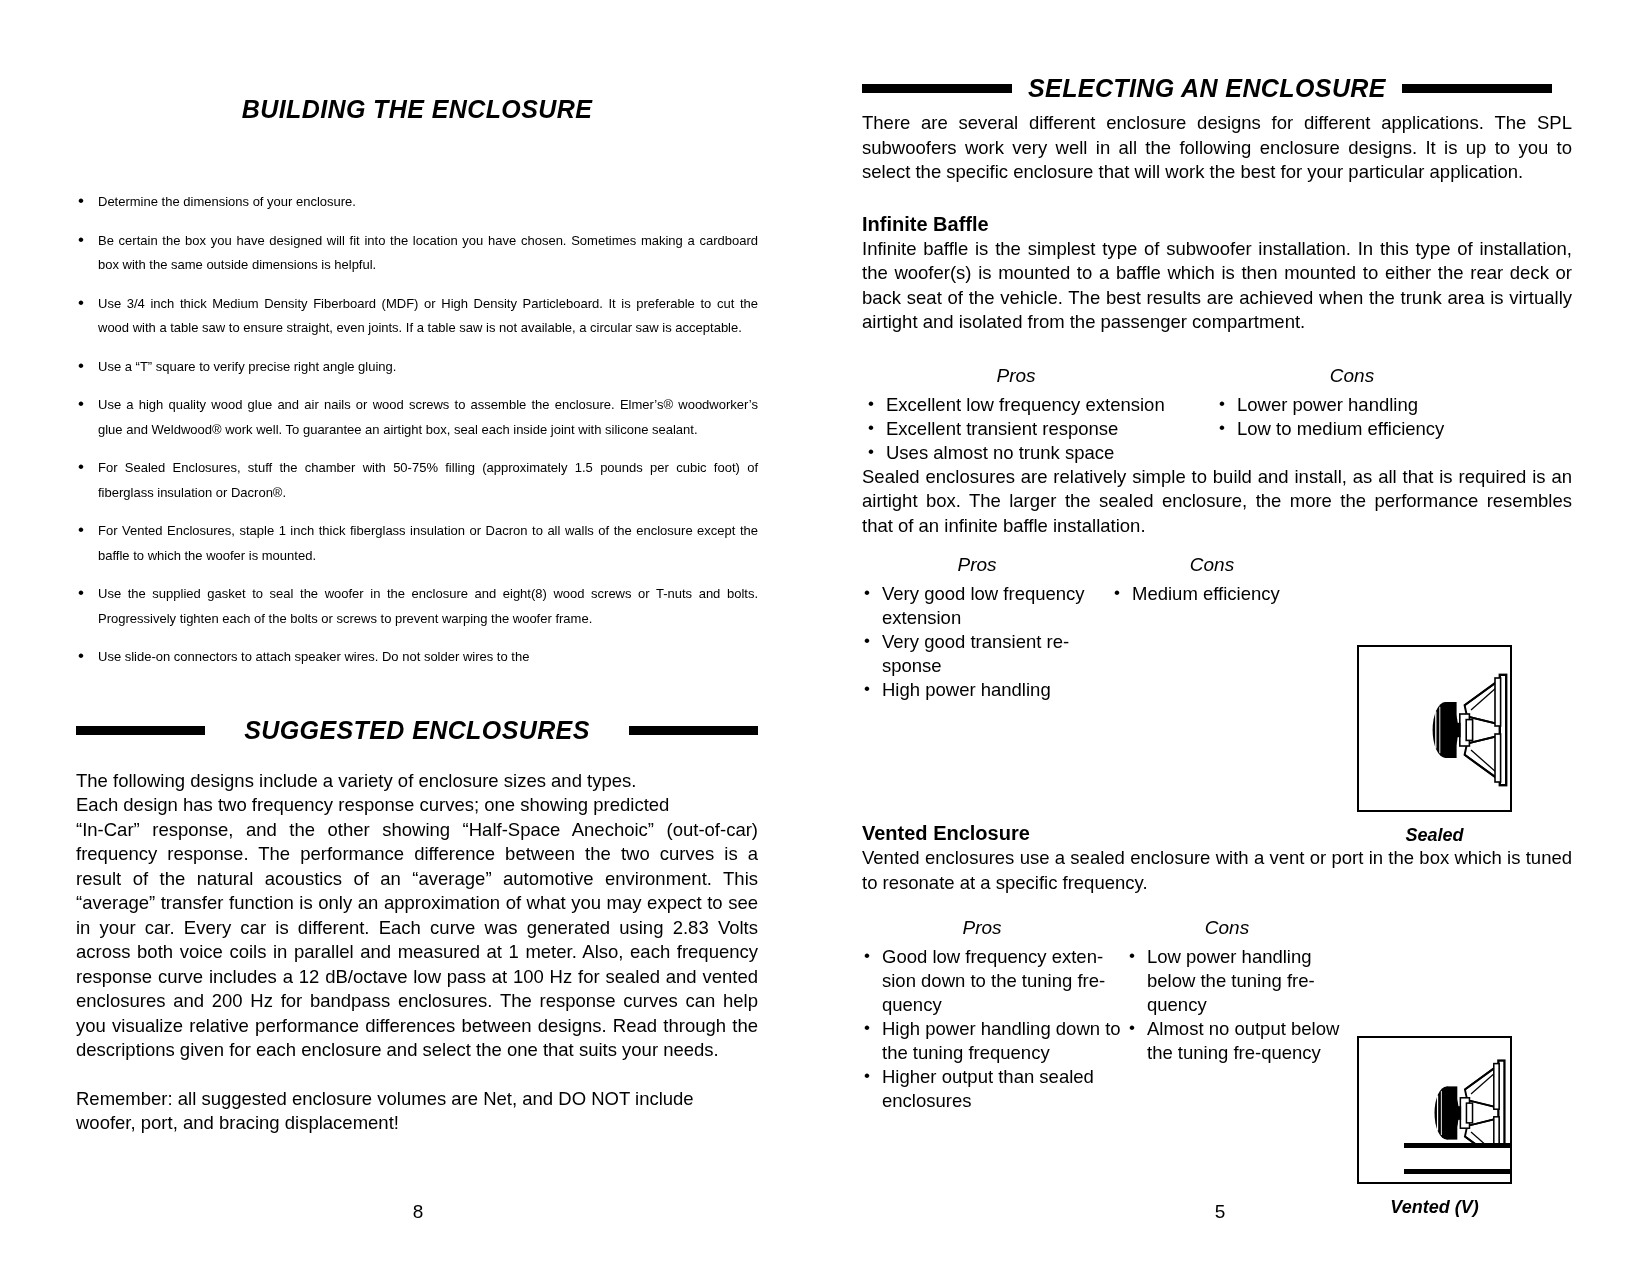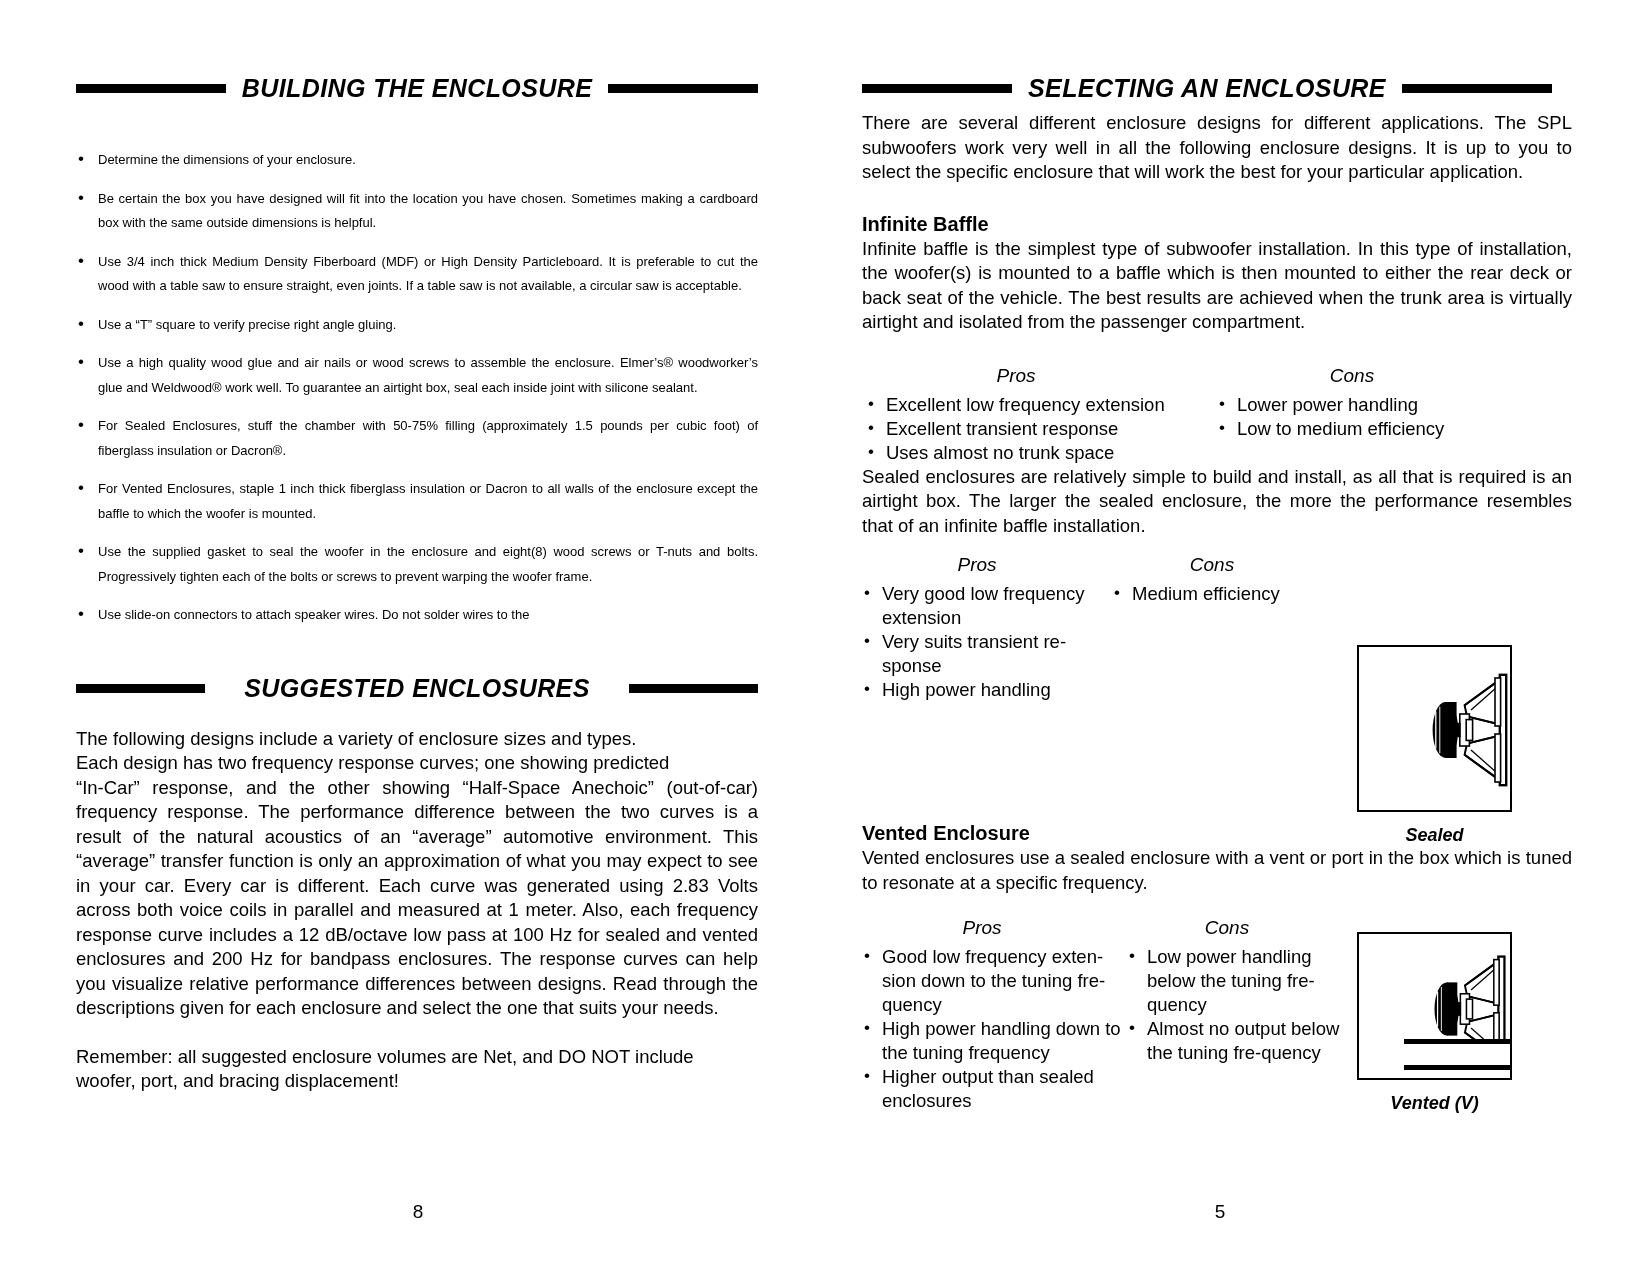--- a/index.html
+++ b/index.html
@@ -164,21 +164,21 @@
   
   .abs { position: absolute; }
 </style>
 </head>
 <body>
 
 <div class="page">
 
   <div class="column col-left">
 
-    <div class="banner" style="margin-top:12px;">
+    <div class="banner" style="margin-top:12px;flex-direction:column;">
       <div class="rule rule-left"></div>
       <div class="banner-title">BUILDING THE ENCLOSURE</div>
       <div class="rule rule-right"></div>
     </div>
 
     <ul class="bullets" style="margin-top:45px;">
       <li>Determine the dimensions of your enclosure.</li>
       <li>Be certain the box you have designed will fit into the location you have chosen.  Sometimes making a cardboard box with the same outside dimensions is helpful.</li>
       <li>Use 3/4 inch thick Medium Density Fiberboard (MDF) or High Density Particleboard.  It is preferable to cut the wood with a table saw to ensure straight, even joints.  If a table saw is not available, a circular saw is acceptable.</li>
       <li>Use a “T” square to verify precise right angle gluing.</li>
@@ -237,21 +237,21 @@
       </div>
     </div>
 
     <p class="para">Sealed enclosures are relatively simple to build and install, as all that is required is an airtight box.  The larger the sealed enclosure, the more the performance resembles that of an infinite baffle installation.</p>
 
     <div class="proscons" style="margin-top:16px;">
       <div class="pc-col" style="width:250px;">
         <p class="pc-title" style="width:230px;">Pros</p>
         <ul class="pc-list">
           <li>Very good low frequency extension</li>
-          <li>Very suits transient re-sponse</li>
+          <li>Very good transient re-sponse</li>
           <li>High power handling</li>
         </ul>
       </div>
       <div class="pc-col" style="width:230px;">
         <p class="pc-title" style="width:200px;">Cons</p>
         <ul class="pc-list">
           <li>Medium efficiency</li>
         </ul>
       </div>
     </div>
@@ -306,21 +306,21 @@
 
         <ellipse cx="18" cy="75" rx="16" ry="35" fill="#000"></ellipse>
         <rect x="18" y="40" width="14" height="70" fill="#000"></rect>
         <path d="M 6 52 L 6 98" stroke="#ffffff" stroke-width="1.6" fill="none"></path>
         <path d="M 11 46 L 11 104" stroke="#ffffff" stroke-width="1.2" fill="none"></path>
       </svg>
     </div>
     <p class="caption" style="margin-top:13px;">Sealed</p>
   </div>
 
-  <div class="encl-figure" style="left:1357px; top:932px; width:155px;">
+  <div class="encl-figure" style="left:1357px; top:1036px; width:155px;">
     <div class="encl-box" style="width:155px; height:148px;">
       <svg class="driver" viewBox="0 0 100 150" width="76" height="142" style="left:74px; top:4px;">
         <rect x="86" y="6" width="8" height="138" fill="#ffffff" stroke="#000" stroke-width="3"></rect>
         <path d="M 42 44 L 86 12 L 86 68 L 45 58 Z" fill="#ffffff" stroke="#000" stroke-width="2.5"></path>
         <path d="M 42 44 L 86 12" fill="none" stroke="#000" stroke-width="2.5"></path>
         <path d="M 45 58 L 86 68" fill="none" stroke="#000" stroke-width="2"></path>
         <line x1="50" y1="50" x2="84" y2="20" stroke="#000" stroke-width="1.6"></line>
         <path d="M 42 106 L 86 138 L 86 82 L 45 92 Z" fill="#ffffff" stroke="#000" stroke-width="2.5"></path>
         <path d="M 42 106 L 86 138" fill="none" stroke="#000" stroke-width="2.5"></path>
         <path d="M 45 92 L 86 82" fill="none" stroke="#000" stroke-width="2"></path>

